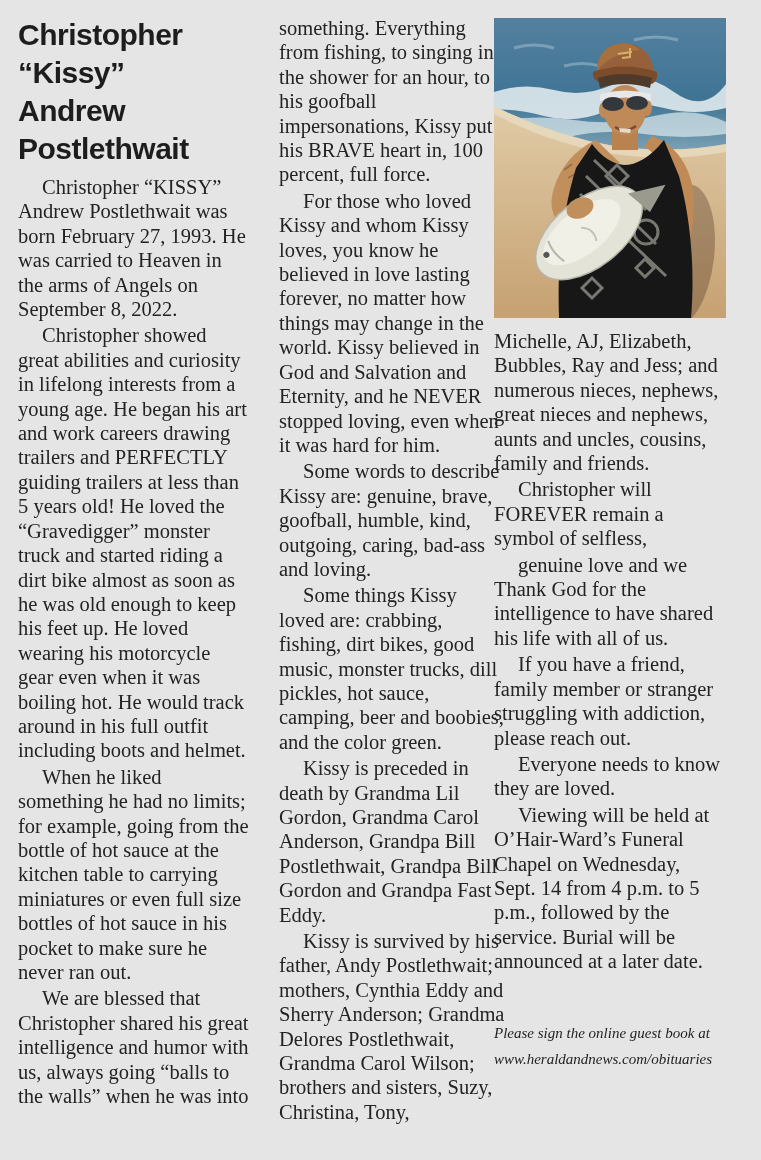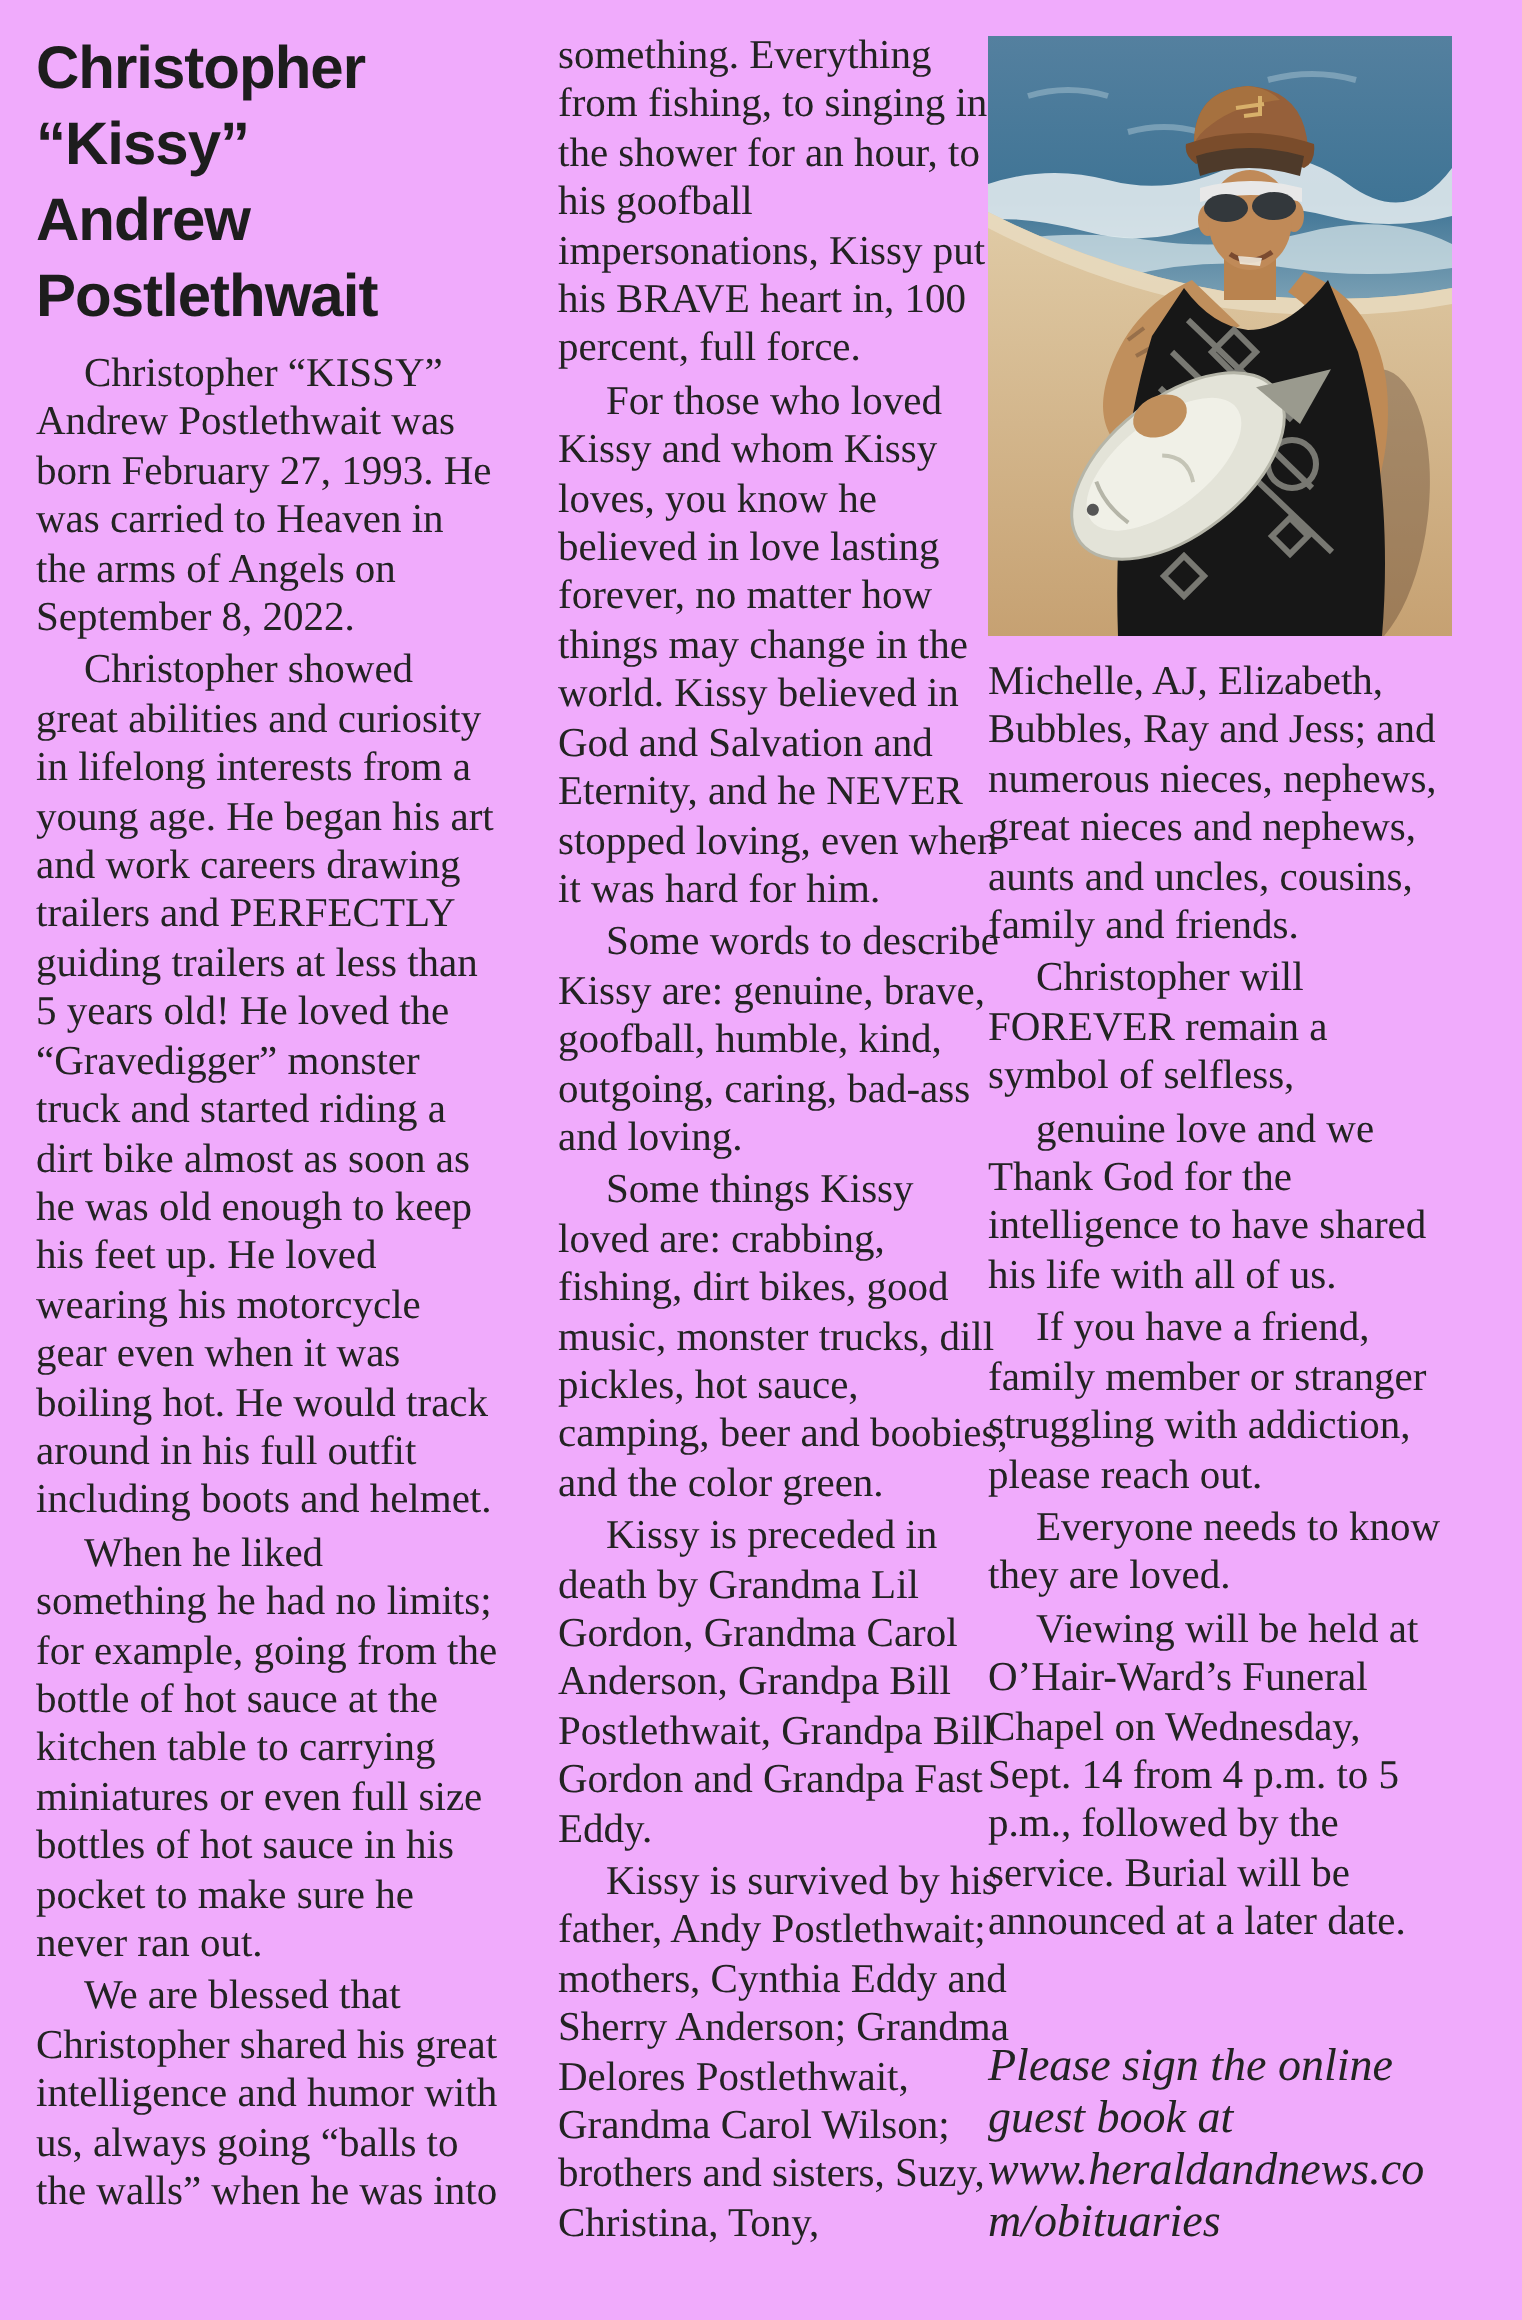--- a/index.html
+++ b/index.html
@@ -1,20 +1,20 @@
 <!DOCTYPE html>
 <html><head>
 <meta charset="utf-8">
 <style>
   html, body { margin: 0; padding: 0; background: #ffffff; }
   .page {
     position: relative;
     width: 761px;
     height: 1160px;
-    background: #f0abfc;
+    background: #e5e5e5;
     overflow: hidden;
     font-family: "Liberation Serif", serif;
     color: #232323;
   }
   .col { position: absolute; top: 16px; }
   .col-1 { left: 18px;  width: 231px; }
   .col-2 { left: 279px; width: 227px; }
   .col-3 { left: 494px; width: 232px; }
 
   .headline {
@@ -32,21 +32,21 @@
     margin: 0 0 2px 0;
     font-size: 20.5px;
     line-height: 24.4px;
     text-indent: 24px;
     text-align: left;
   }
   .para.no-indent { text-indent: 0; }
 
   .footer-note {
     margin: 46px 0 0 0;
-    font-size: 23px;
+    font-size: 15px;
     line-height: 26px;
     font-style: italic;
     overflow-wrap: anywhere;
   }
 
   .photo-frame {
     width: 232px;
     height: 300px;
     margin: 2px 0 11px 0;
     overflow: hidden;

